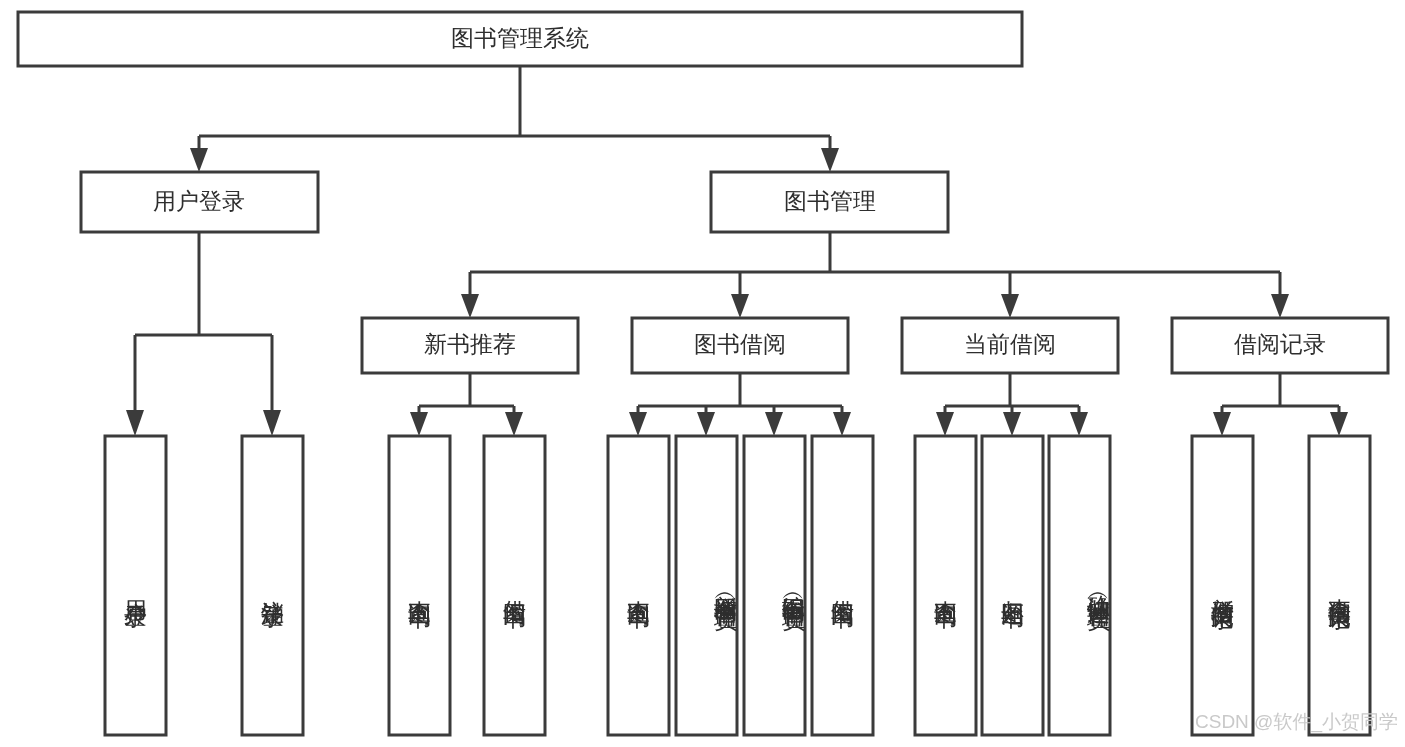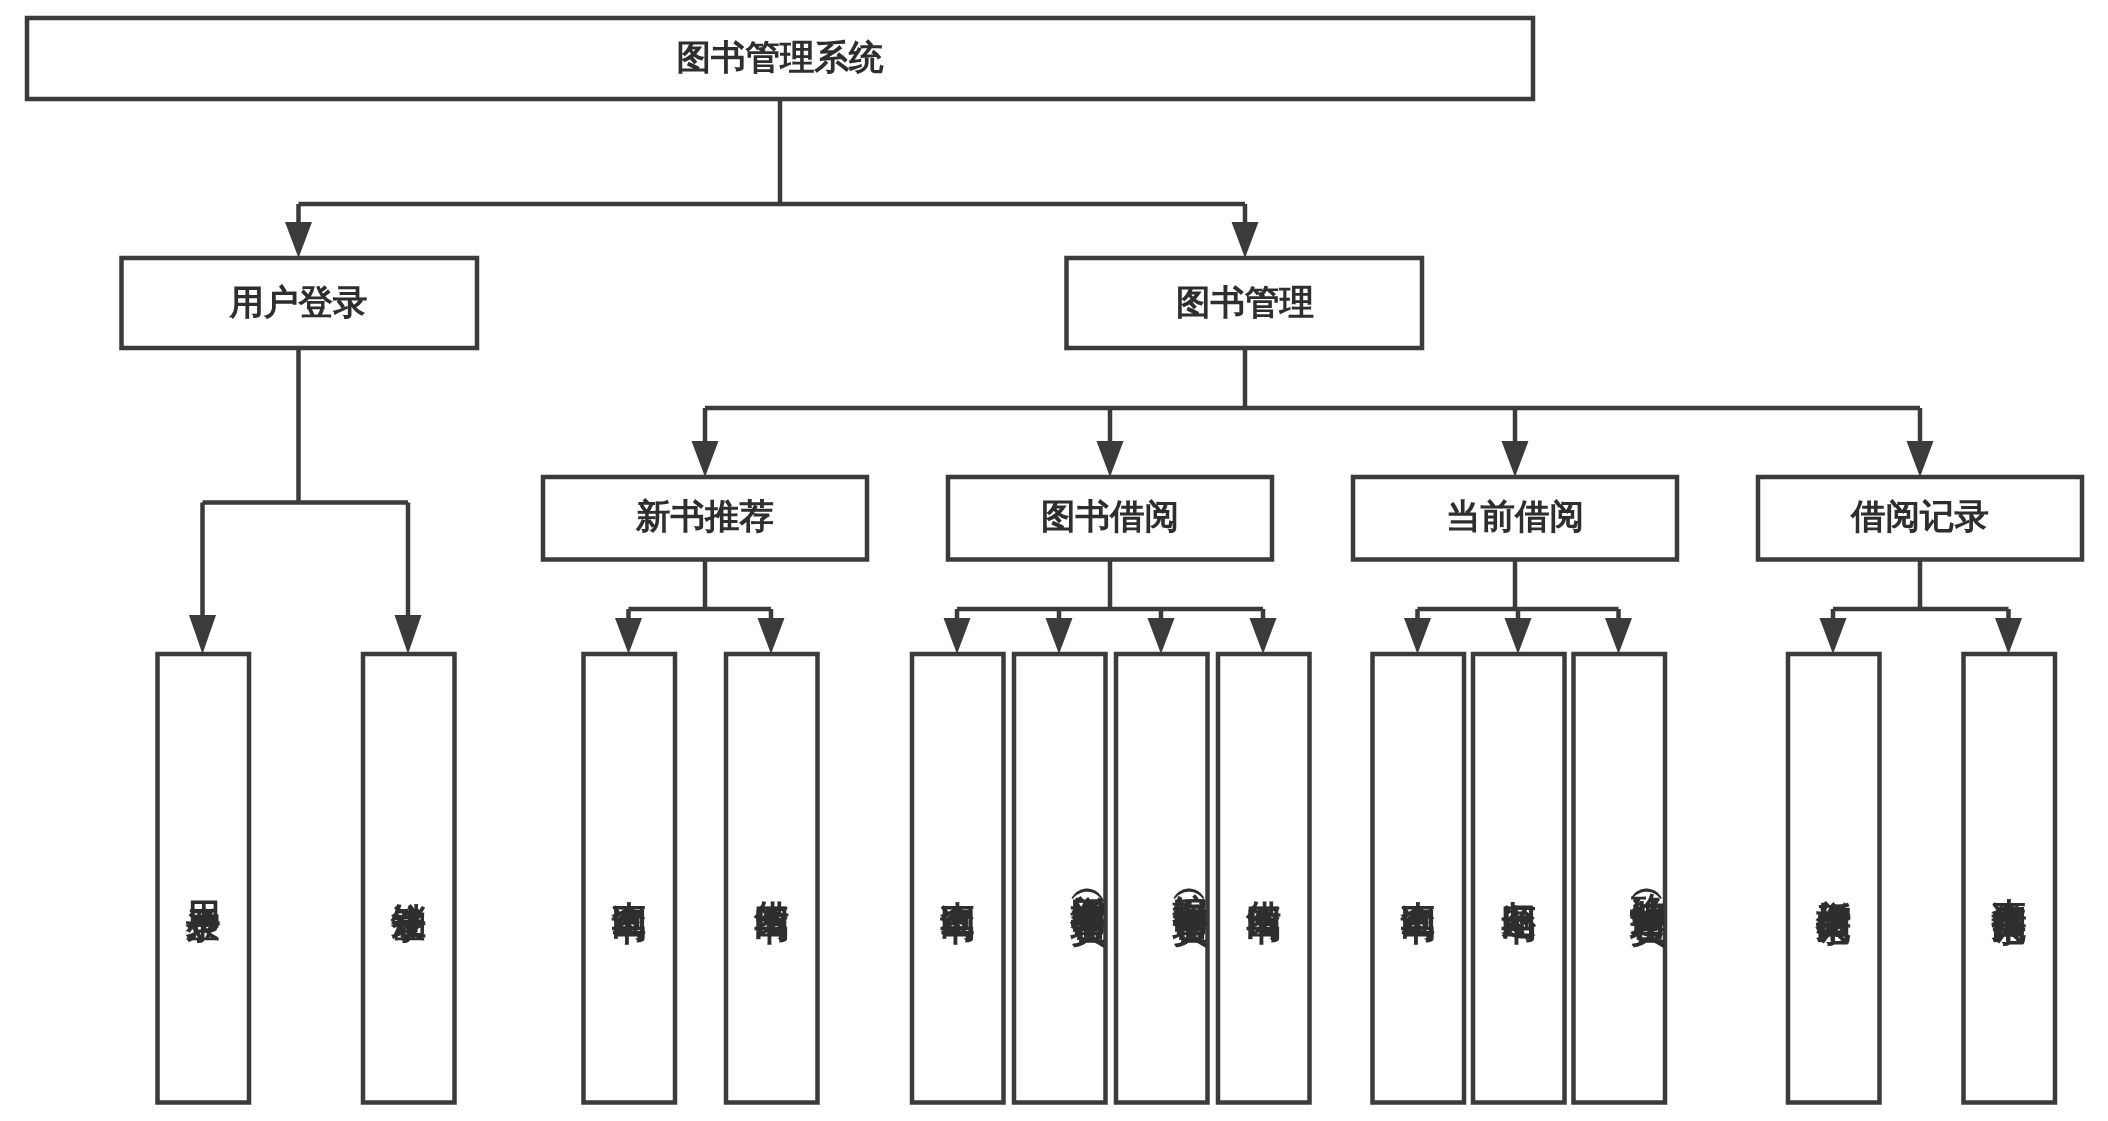--- a/index.html
+++ b/index.html
@@ -12,21 +12,20 @@
     height: 747px;
     font-family: "Liberation Sans", "DejaVu Sans", sans-serif;
     overflow: hidden;
     position: relative;
   }
   #diagram-root {
     position: relative;
     width: 1405px;
     height: 747px;
     background: #ffffff;
-    font-weight: bold;
   }
   svg.flow {
     position: absolute;
     left: 0;
     top: 0;
     width: 1405px;
     height: 747px;
     display: block;
   }
   .node-box {
@@ -212,14 +211,15 @@
   <div class="leaf-label" style="left:744px; top:440px; width:61px; height:291px; align-items:flex-start;">编辑图书（管理员）</div>
   <div class="leaf-label" style="left:812px; top:436px; width:61px; height:299px;">借阅图书</div>
 
   <div class="leaf-label" style="left:915px; top:436px; width:61px; height:299px;">查询图书</div>
   <div class="leaf-label" style="left:982px; top:436px; width:61px; height:299px;">归还图书</div>
   <div class="leaf-label" style="left:1049px; top:440px; width:61px; height:291px; align-items:flex-start;">确认归还（管理员）</div>
 
   <div class="leaf-label" style="left:1192px; top:436px; width:61px; height:299px;">新增借阅记录</div>
   <div class="leaf-label" style="left:1309px; top:436px; width:61px; height:299px;">查询借阅记录</div>
 
+  <div class="watermark">CSDN @软件_小贺同学</div>
 
 </div>
 
 </body></html>

